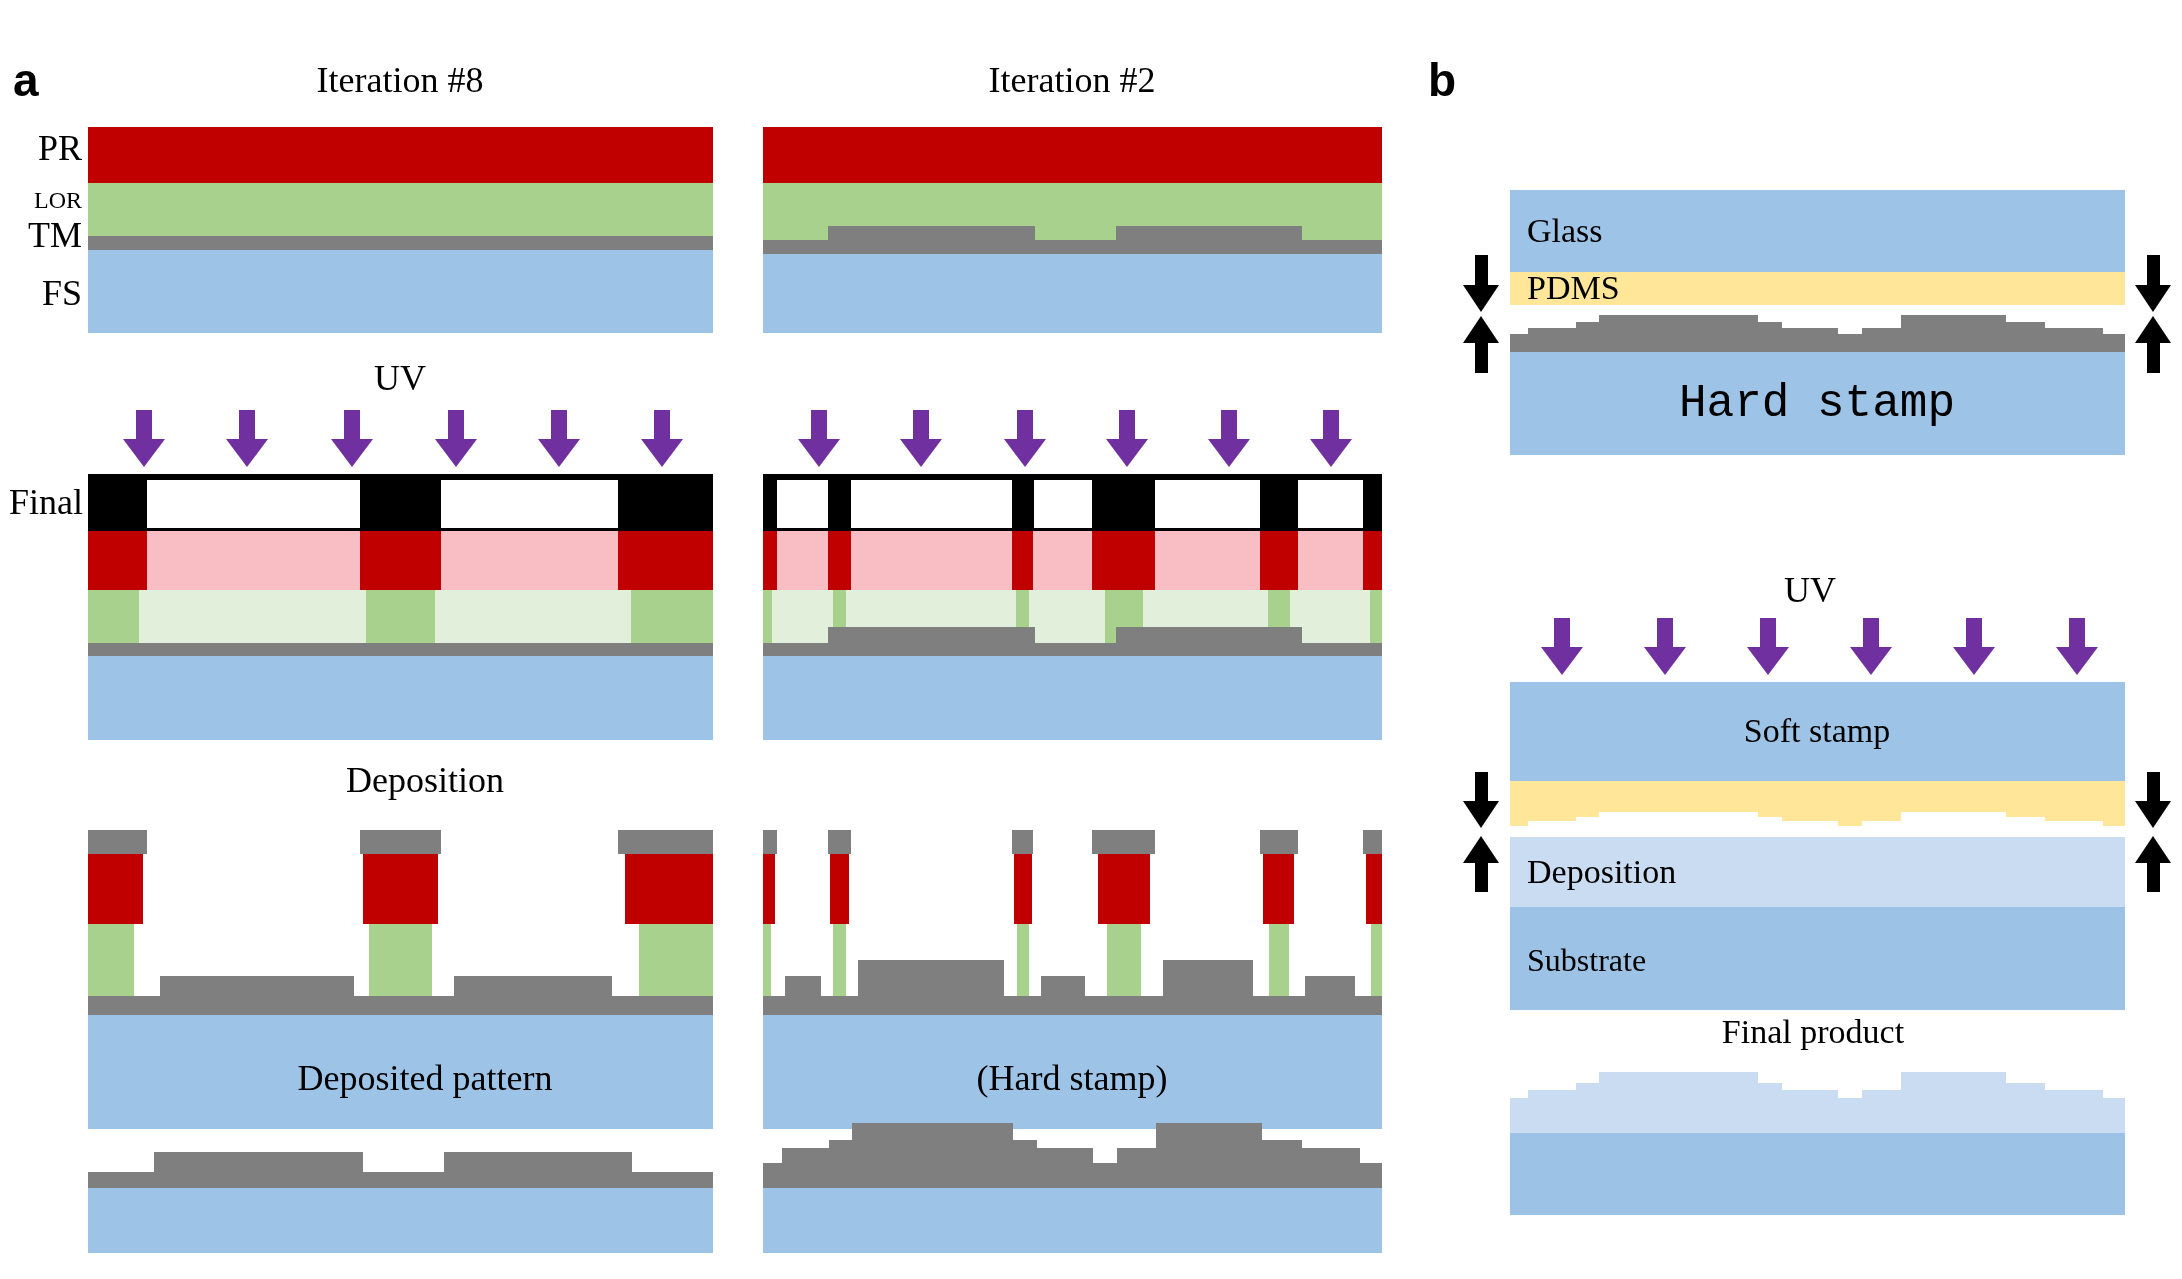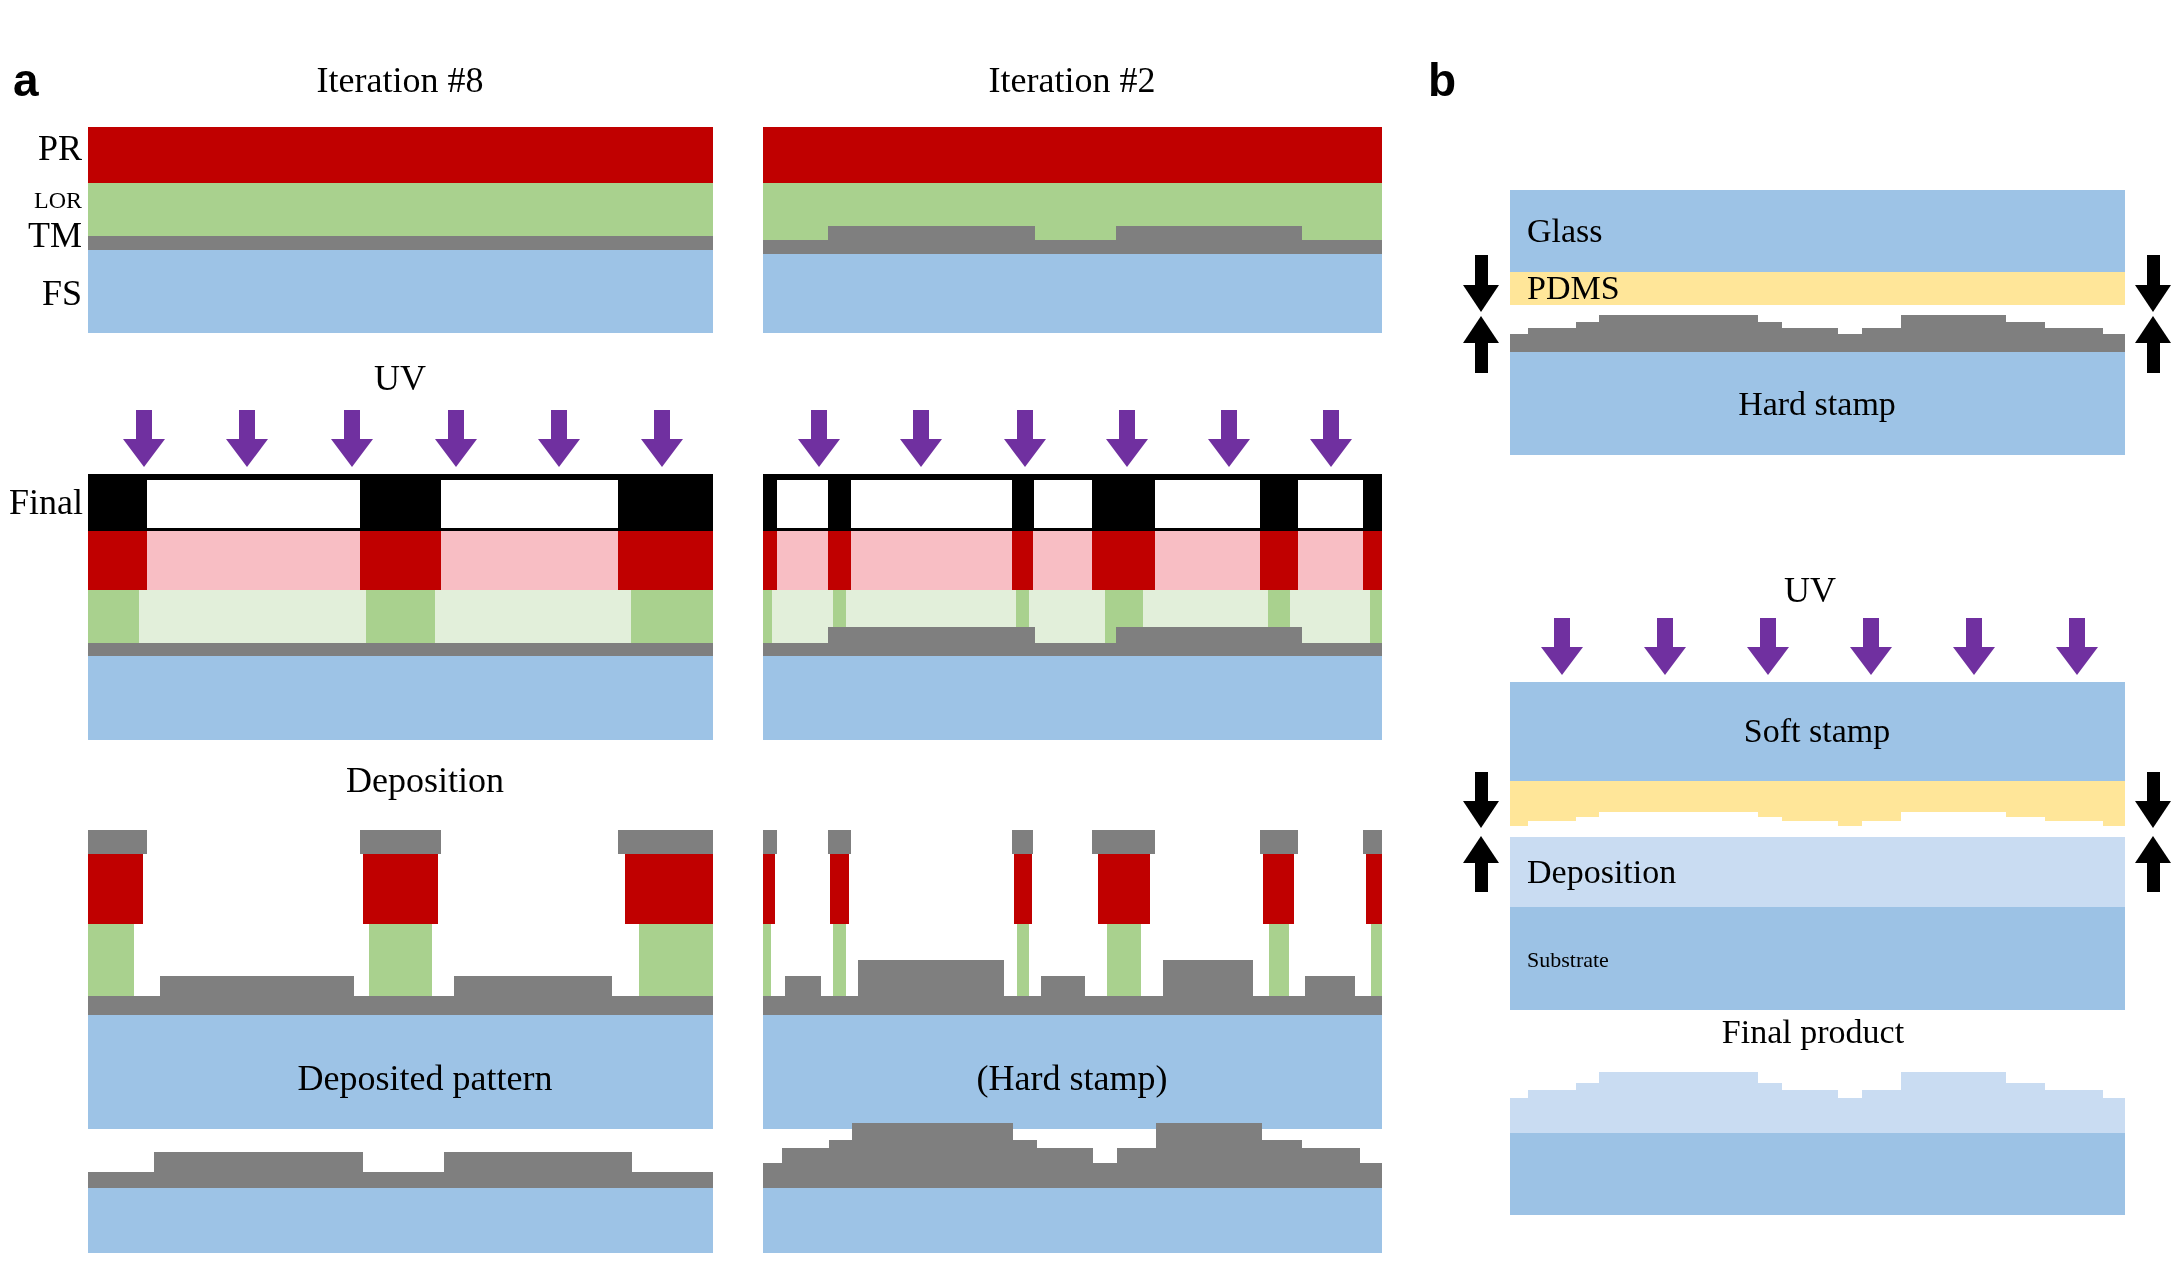--- a/index.html
+++ b/index.html
@@ -222,19 +222,19 @@
     <div class="txt" style="font-size: 24px; left: 82px; top: 200px; transform: translate(-100%, -50%);">LOR</div>
     <div class="txt" style="font-size: 36px; left: 82px; top: 235px; transform: translate(-100%, -50%);">TM</div>
     <div class="txt" style="font-size: 36px; left: 82px; top: 293px; transform: translate(-100%, -50%);">FS</div>
     <div class="txt" style="font-size: 36px; left: 400px; top: 378px; transform: translate(-50%, -50%);">UV</div>
     <div class="txt" style="font-size: 36px; left: 83px; top: 502px; transform: translate(-100%, -50%);">Final</div>
     <div class="txt" style="font-size: 36px; left: 425px; top: 780px; transform: translate(-50%, -50%);">Deposition</div>
     <div class="txt" style="font-size: 36px; left: 425px; top: 1078px; transform: translate(-50%, -50%);">Deposited pattern</div>
     <div class="txt" style="font-size: 36px; left: 1072px; top: 1078px; transform: translate(-50%, -50%);">(Hard stamp)</div>
     <div class="txt" style="font-size: 34px; left: 1527px; top: 231px; transform: translate(0px, -50%);">Glass</div>
     <div class="txt" style="font-size: 34px; left: 1527px; top: 288px; transform: translate(0px, -50%);">PDMS</div>
-    <div class="txt" style="font-size: 34px; left: 1817px; top: 404px; transform: translate(-50%, -50%);">Hard stamp</div>
+    <div class="txt" style="font-size: 46px; left: 1817px; top: 404px; transform: translate(-50%, -50%); font-family: Liberation Mono, monospace;">Hard stamp</div>
     <div class="txt" style="font-size: 36px; left: 1810px; top: 590px; transform: translate(-50%, -50%);">UV</div>
     <div class="txt" style="font-size: 34px; left: 1817px; top: 731px; transform: translate(-50%, -50%);">Soft stamp</div>
     <div class="txt" style="font-size: 34px; left: 1527px; top: 872px; transform: translate(0px, -50%);">Deposition</div>
-    <div class="txt" style="font-size: 22px; left: 1527px; top: 960px; transform: translate(0px, -50%);">Substrate</div>
+    <div class="txt" style="font-size: 32px; left: 1527px; top: 960px; transform: translate(0px, -50%);">Substrate</div>
     <div class="txt" style="font-size: 34px; left: 1813px; top: 1032px; transform: translate(-50%, -50%);">Final product</div>
   </div>
 
 </body></html>

